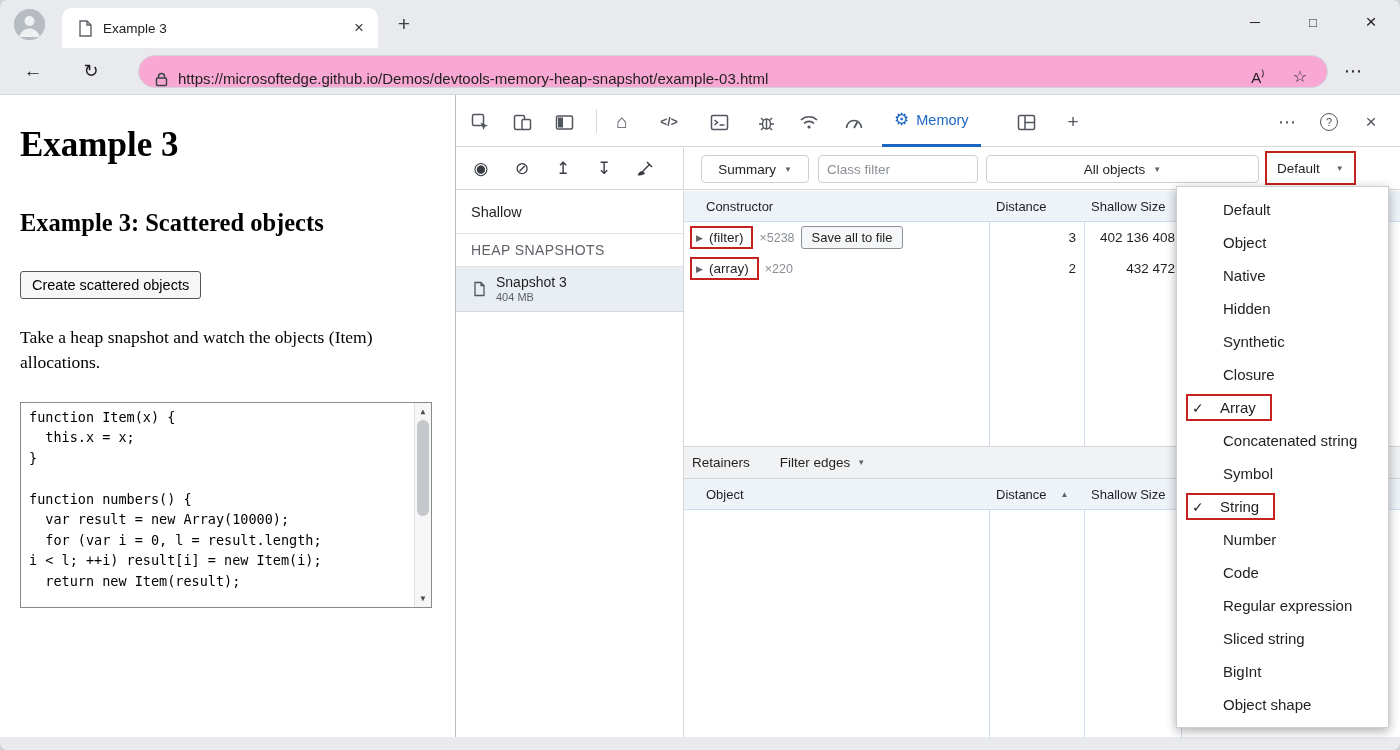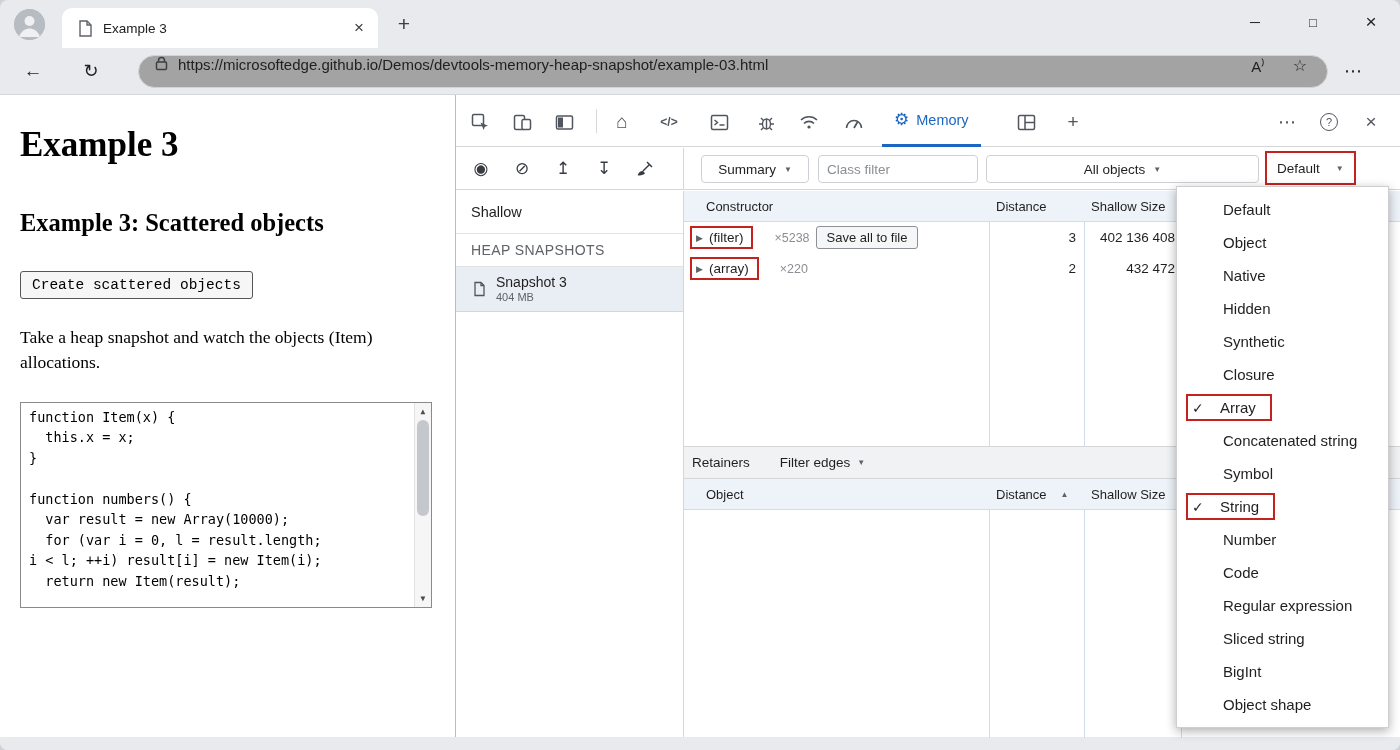--- a/index.html
+++ b/index.html
@@ -17,30 +17,30 @@
   .wincontrols{position:absolute;right:0;top:0;height:44px;display:flex}
   .winbtn{width:58px;height:44px;display:flex;align-items:center;justify-content:center;font-size:14px;color:#1f1f1f}
   .winbtn.max{font-size:13px}
   .winbtn.close{font-size:19px}
 
   
   .navbar{position:absolute;left:0;top:48px;width:100%;height:47px;border-bottom:1px solid #d4d7db;display:flex;align-items:center}
   .nav-icon{width:34px;height:34px;display:flex;align-items:center;justify-content:center;font-size:19px;color:#1f1f1f}
   .back{margin-left:16px}
   .refresh{margin-left:24px;font-size:18px}
-  .urlbar{margin-left:30px;width:1190px;height:33px;background:#a3a3a3;border:1px solid #d0d4d9;border-radius:17px;display:flex;align-items:flex-start;padding:0 16px}
+  .urlbar{margin-left:30px;width:1190px;height:33px;background:#f9a8d4;border:1px solid #d0d4d9;border-radius:17px;display:flex;align-items:flex-end;padding:0 16px}
   .url-text{font-size:15px;color:#1f1f1f;margin-left:10px;flex:1;white-space:nowrap;overflow:hidden}
   .url-trailing{display:flex;gap:28px;font-size:16px;color:#1f1f1f;margin-right:4px;align-items:center}
   .more-btn{margin-left:16px;font-size:18px;color:#1f1f1f;letter-spacing:1px}
 
   
   .page{position:absolute;left:0;top:95px;width:455px;height:642px;background:#fff;padding-left:20px;overflow:hidden}
   .page h1{font-family:"Liberation Serif",serif;font-size:35px;font-weight:700;color:#000;margin-top:30px}
   .page h2{font-family:"Liberation Serif",serif;font-size:24.5px;font-weight:700;color:#000;margin-top:44px}
-  .create-btn{display:inline-block;margin-top:34px;font-family:Liberation Mono, monospace;font-size:14.5px;color:#000;background:#f6f6f6;border:1px solid #555;border-radius:3px;padding:5px 11px}
+  .create-btn{display:inline-block;margin-top:34px;font-family:Liberation Sans, sans-serif;font-size:14.5px;color:#000;background:#f6f6f6;border:1px solid #555;border-radius:3px;padding:5px 11px}
   .page p{font-family:"Liberation Serif",serif;font-size:17.5px;line-height:1.45;margin-top:26px;width:392px;color:#000}
   .codebox{position:relative;margin-top:26px;width:412px;height:206px;border:1px solid #8a8a8a;font-family:"DejaVu Sans Mono",monospace;font-size:13.5px;color:#000;padding:6px 26px 0 8px;overflow:hidden;background:#fff}
   .codeline{height:20.5px;white-space:pre}
   .vscroll{position:absolute;right:0;top:0;bottom:0;width:17px;background:#f6f6f6;border-left:1px solid #e2e2e2}
   .vscroll .arr{position:absolute;left:0;width:16px;text-align:center;font-size:8px;color:#4c4c4c}
   .arr.up{top:4px}.arr.down{bottom:4px}
   .thumb{position:absolute;left:2px;top:17px;width:12px;height:96px;background:#c4c7cc;border-radius:6px}
 
   
   .devtools{position:absolute;left:455px;top:95px;width:945px;height:642px;background:#fff;border-left:1px solid #b9bcc0}
@@ -79,21 +79,21 @@
   .gh .hc1{width:305px;display:flex;align-items:center;padding-left:22px}
   .gh .hc2{width:95px;display:flex;align-items:center;padding-left:7px}
   .gh .hc3{width:97px;display:flex;align-items:center;padding-left:7px}
   .sort{font-size:8px;color:#5f6368;margin-left:14px}
   .grow{position:absolute;left:0;right:0;height:31px;display:flex;align-items:center;font-size:13.5px;color:#1f1f1f;z-index:2}
   .grow .rc1{width:305px;display:flex;align-items:center;padding-left:6px}
   .grow .rc2{width:95px;text-align:right;padding-right:8px}
   .grow .rc3{width:97px;text-align:right;padding-right:6px}
   .red-wrap{display:inline-flex;align-items:center;border:2px solid #c5221f;padding:2px 8px 2px 4px;gap:6px}
   .expand{font-size:9px;color:#5f6368}
-  .row-count{color:#8a8f95;font-size:12.5px;margin-left:21px}
+  .row-count{color:#8a8f95;font-size:12.5px;margin-left:6px}
   .save-btn{margin-left:6px;font-size:13px;padding:3px 10px;border:1px solid #8d9095;border-radius:3px;background:#f5f6f7;font-family:inherit;color:#1f1f1f}
   .ret-bar{position:absolute;left:0;right:0;top:255px;height:33px;background:#f1f2f4;border-top:1px solid #d6d6d6;border-bottom:1px solid #d6d6d6;display:flex;align-items:center;padding-left:8px;gap:30px;font-size:13.5px;color:#1f1f1f;z-index:2}
   .filter-edges{display:flex;align-items:center;gap:7px}
   .filter-edges .caret{font-size:8px;color:#5f6368}
 
   
   .menu{position:absolute;left:1176px;top:186px;width:213px;background:#fff;border:1px solid #cfcfcf;box-shadow:0 3px 10px rgba(0,0,0,.32);z-index:60;padding:6px 0}
   .menu-item{height:33px;display:flex;align-items:center;padding-left:16px;font-size:15px;color:#1f1f1f}
   .menu-check{width:30px;font-size:14px}
   .menu-item.checked{padding-left:9px}

